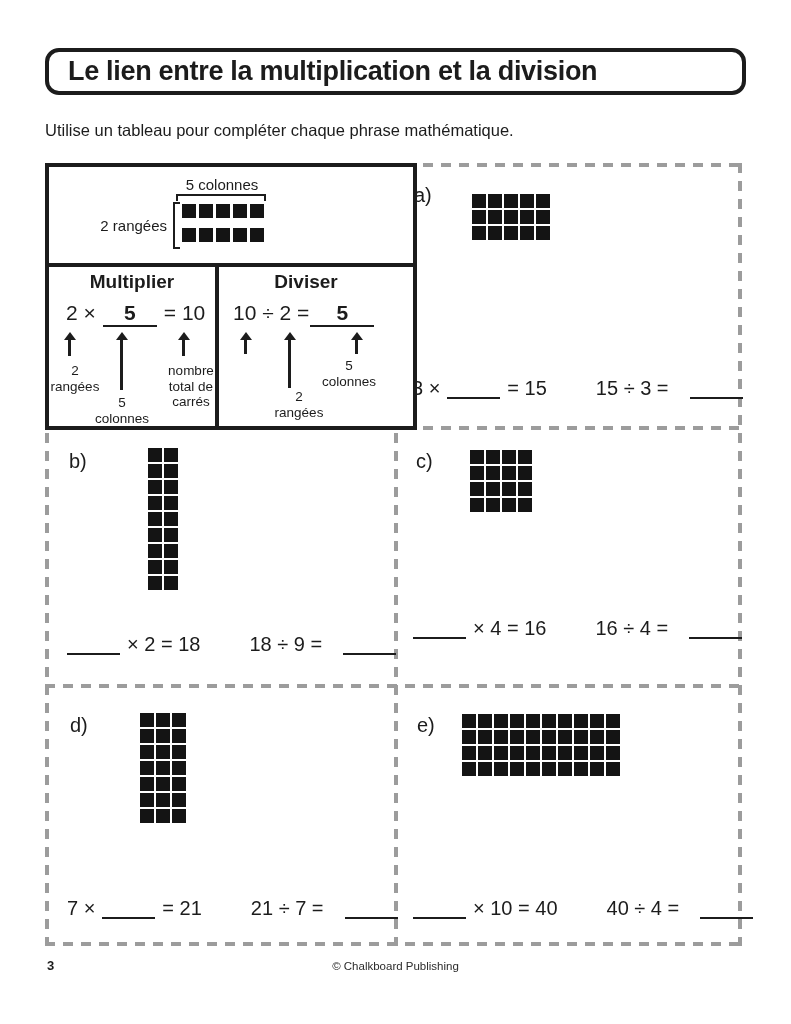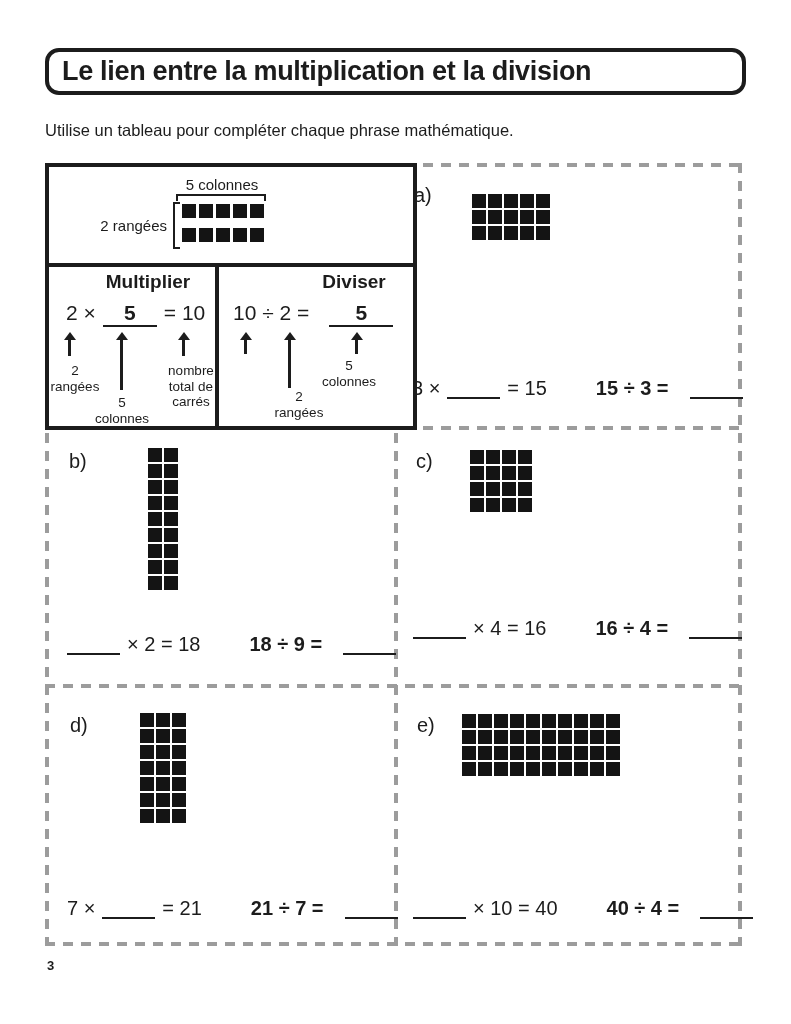--- a/index.html
+++ b/index.html
@@ -6,21 +6,21 @@
     --ink:#1c1c1c; --square:#141414; --dash:#9c9c9c; --paper:#ffffff;
   }
   *{margin:0;padding:0;box-sizing:border-box;}
   html,body{background:#fff;}
   body{font-family:"Liberation Sans", sans-serif; color:var(--ink);}
   .page{position:relative;width:791px;height:1024px;background:var(--paper);overflow:hidden;}
 
   
   .title-box{position:absolute;left:45px;top:48px;width:701px;height:47px;
     border:4px solid var(--ink);border-radius:14px;display:flex;align-items:center;
-    padding-left:13px;background:#fff;}
+    padding-left:19px;background:#fff;}
   .title-box h1{font-size:27px;font-weight:700;letter-spacing:-0.3px;}
 
   .instruction{position:absolute;left:45px;top:121px;font-size:16.5px;}
 
   
   .dash-h{position:absolute;height:4px;z-index:1;
     background-image:repeating-linear-gradient(90deg,var(--dash) 0 10px,transparent 10px 18px);}
   .dash-v{position:absolute;width:4px;z-index:1;
     background-image:repeating-linear-gradient(180deg,var(--dash) 0 10px,transparent 10px 18px);}
 
@@ -36,39 +36,39 @@
   .cols-label{left:123px;top:9px;width:100px;text-align:center;font-size:15px;}
   .bracket-top{left:127px;top:27px;width:90px;height:7px;
     border-top:2.5px solid var(--ink);border-left:2.5px solid var(--ink);border-right:2.5px solid var(--ink);}
   .rows-label{left:26px;top:50px;width:92px;text-align:right;font-size:15px;}
   .bracket-left{left:124px;top:35px;width:7px;height:47px;
     border-left:2.5px solid var(--ink);border-top:2.5px solid var(--ink);border-bottom:2.5px solid var(--ink);}
   .ex-array-pos{left:133px;top:37px;}
   .divider-h{left:0;right:0;top:96px;height:4px;background:var(--ink);}
   .divider-v{left:166px;top:96px;bottom:0;width:4px;background:var(--ink);}
   .col-header{top:104px;text-align:center;font-size:19px;font-weight:700;}
-  .mult-header{left:16px;width:166px;}
-  .div-header{left:170px;width:174px;margin-left:48px;}
+  .mult-header{left:0;width:166px;}
+  .div-header{left:170px;width:174px;}
   .ex-eq{top:134px;display:flex;align-items:baseline;gap:7px;font-size:21px;}
   .mult-eq{left:17px;}
-  .div-eq{left:184px;gap:20px;}
+  .div-eq{left:184px;gap:1px;}
   .ex-blank{display:inline-block;text-align:center;font-weight:700;
     border-bottom:2.5px solid var(--ink);}
   .ex-blank.w54{width:54px;} .ex-blank.w64{width:64px;}
   .arrow{position:absolute;width:3px;background:var(--ink);}
   .arrow::before{content:"";position:absolute;top:-8px;left:-4.5px;
     border-left:6px solid transparent;border-right:6px solid transparent;
     border-bottom:8px solid var(--ink);}
   .note{position:absolute;font-size:13.5px;line-height:15.5px;white-space:pre-line;text-align:center;}
 
   
   .ex{position:absolute;z-index:2;}
   .ex .label{position:absolute;font-size:20px;}
   .eq-row{position:absolute;display:flex;align-items:baseline;gap:7px;font-size:20px;white-space:nowrap;}
-  .eq-row .eq2{margin-left:42px;display:flex;align-items:baseline;gap:21px;font-weight:bold;}
+  .eq-row .eq2{margin-left:42px;display:flex;align-items:baseline;gap:21px;}
   .eq-row .eq1{display:flex;align-items:baseline;gap:7px;}
   .blank{display:inline-block;width:53px;height:4px;border-bottom:2.5px solid var(--ink);
     transform:translateY(4px);}
 
   
   .page-num{position:absolute;left:47px;top:958px;font-size:13px;font-weight:700;}
   .copyright{position:absolute;left:0;top:960px;width:791px;text-align:center;font-size:11.5px;color:#2b2b2b;}
 </style>
 </head>
 <body>
@@ -327,14 +327,15 @@
           <span>× 10 = 40</span>
         </span>
       <span class="eq2">
           <span>40 ÷ 4 =</span>
           <span class="blank"></span>
         </span>
     </div>
   </div>
 
   <div class="page-num">3</div>
+  <div class="copyright">© Chalkboard Publishing</div>
 
 </div>
 
 </body></html>

